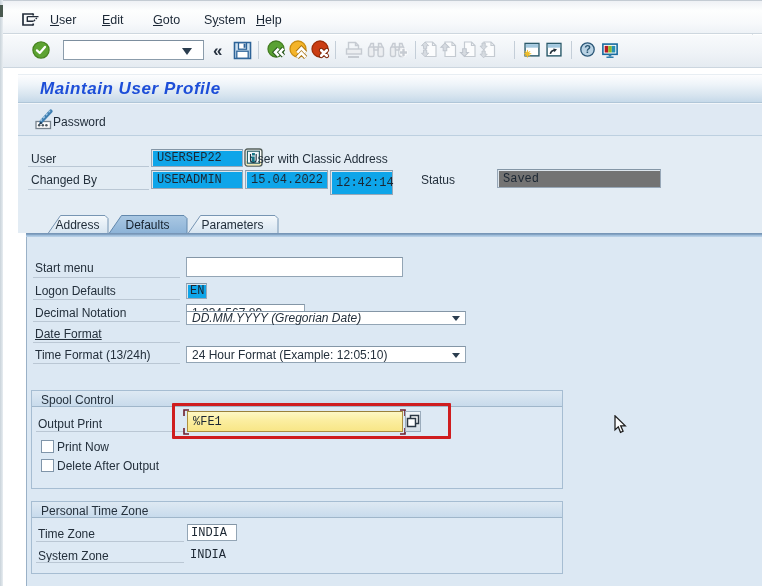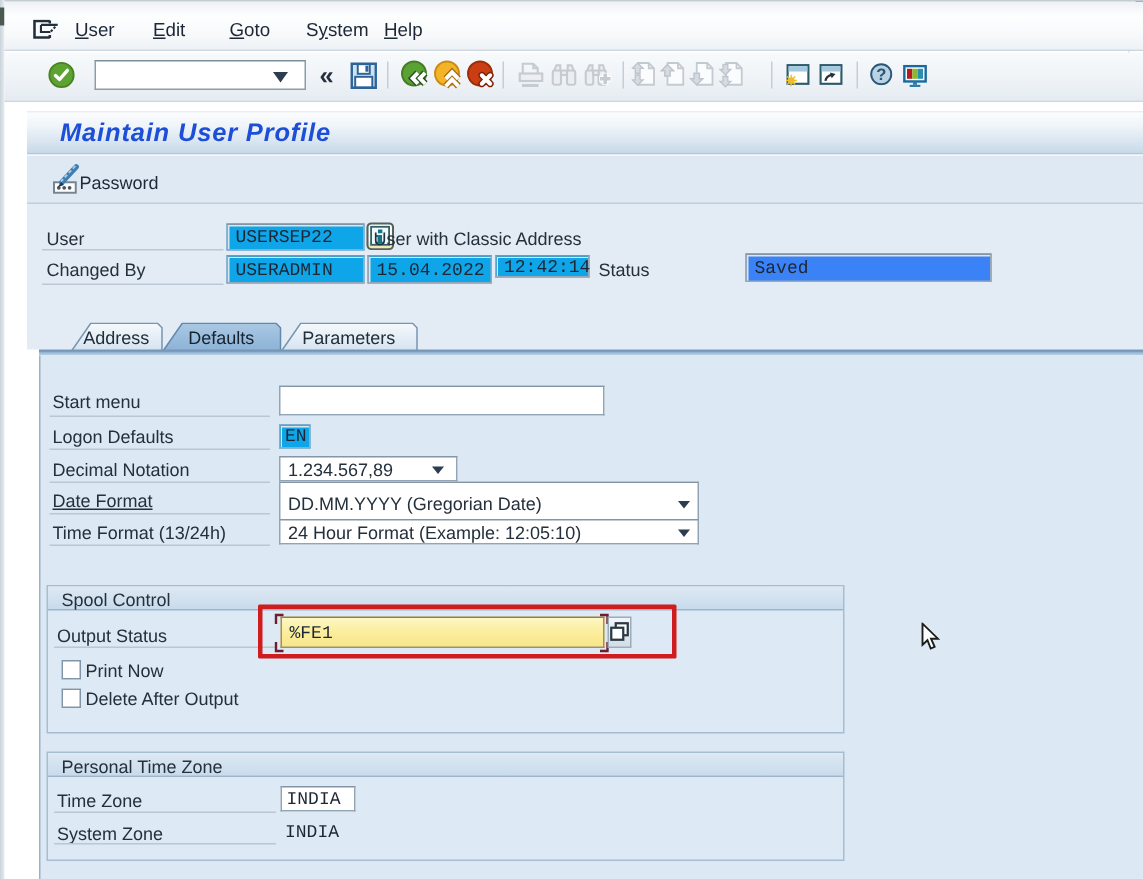--- a/index.html
+++ b/index.html
@@ -223,25 +223,25 @@
   <div class="abs lbl" style="left:249px;top:152px;">User with Classic Address</div>
 
   <div class="abs lbl" style="left:31px;top:173px;">Changed By</div>
   <div class="ul" style="left:28px;top:189px;width:121px;"></div>
   <div class="dispbox" style="left:151px;top:170px;width:92px;height:19px;">
       <span class="mono fieldtxt">USERADMIN</span>
     </div>
   <div class="dispbox" style="left:245px;top:170px;width:83px;height:19px;">
       <span class="mono fieldtxt">15.04.2022</span>
     </div>
-  <div class="dispbox" style="left:330px;top:170px;width:63px;height:15px;">
+  <div class="dispbox" style="left:330px;top:170px;width:63px;height:25px;">
       <span class="mono fieldtxt">12:42:14</span>
     </div>
-  <div class="abs lbl" style="left:399px;top:173px;">Status</div>
-  <div class="dispbox" style="left:497px;top:169px;width:164px;height:19px;background:#3b82f6;">
+  <div class="abs lbl" style="left:421px;top:173px;">Status</div>
+  <div class="dispbox" style="left:497px;top:169px;width:164px;height:19px;background:#737373;">
       <span class="mono fieldtxt">Saved</span>
     </div>
 
   <svg class="abs" style="left:26px;top:215px;" width="270" height="20" viewBox="0 0 270 20">
     <defs>
       <linearGradient id="tabu" x1="0" y1="0" x2="0" y2="1">
         <stop offset="0" stop-color="#f5f9fc"></stop>
           <stop offset="1" stop-color="#d3e2ef"></stop>
       </linearGradient>
       <linearGradient id="tabs" x1="0" y1="0" x2="0" y2="1">
@@ -274,37 +274,37 @@
 
   <div class="abs lbl" style="left:35px;top:306px;">Decimal Notation</div>
   <div class="ul" style="left:33px;top:321px;width:147px;"></div>
   <div class="combo" style="left:186px;top:304px;width:119px;height:17px;">
       <span class="lbl fieldtxt">1.234.567,89</span>
       <span class="tri" style="right:8px;"></span>
     </div>
 
   <div class="abs lbl" style="left:35px;top:327px;text-decoration:underline;">Date Format</div>
   <div class="ul" style="left:33px;top:342px;width:147px;"></div>
-  <div class="combo" style="left:186px;top:321px;width:280px;height:29px;">
+  <div class="combo" style="left:186px;top:311px;width:280px;height:14px;font-style:italic;">
       <span class="lbl fieldtxt">DD.MM.YYYY (Gregorian Date)</span>
       <span class="tri"></span>
     </div>
 
   <div class="abs lbl" style="left:35px;top:348px;">Time Format (13/24h)</div>
   <div class="ul" style="left:33px;top:363px;width:147px;"></div>
   <div class="combo" style="left:186px;top:346px;width:280px;height:17px;">
       <span class="lbl fieldtxt">24 Hour Format (Example: 12:05:10)</span>
       <span class="tri"></span>
     </div>
 
   <div class="abs" style="left:31px;top:390px;width:532px;height:99px;border:1px solid #a6bdd2;background:#dde9f4;"></div>
   <div class="abs" style="left:32px;top:391px;width:530px;height:16px;
        background:linear-gradient(180deg,#dee9f3,#c8dbec); border-bottom:1px solid #9fb6ca;"></div>
   <div class="abs lbl" style="left:41px;top:393px;">Spool Control</div>
-  <div class="abs lbl" style="left:38px;top:417px;">Output Status</div>
+  <div class="abs lbl" style="left:38px;top:417px;">Output Print</div>
   <div class="ul" style="left:36px;top:431px;width:148px;"></div>
 
   <div class="abs" style="left:187px;top:411px;width:216px;height:21px;border:1px solid #ad9040;border-top-color:#99803a;
        background:linear-gradient(180deg,#fdf7c4 0%,#fbeea0 45%,#f8e687 100%);"></div>
   <span class="mono" style="position:absolute;left:193px;top:415px;">%FE1</span>
 
   <svg class="abs" style="left:181px;top:407px;" width="228" height="30" viewBox="0 0 228 30">
     <g fill="none" stroke="#6d1f2c" stroke-width="1.6">
       <path d="M8,3 L3,3 L3,9"></path>
         <path d="M3,21 L3,27 L8,27"></path>

